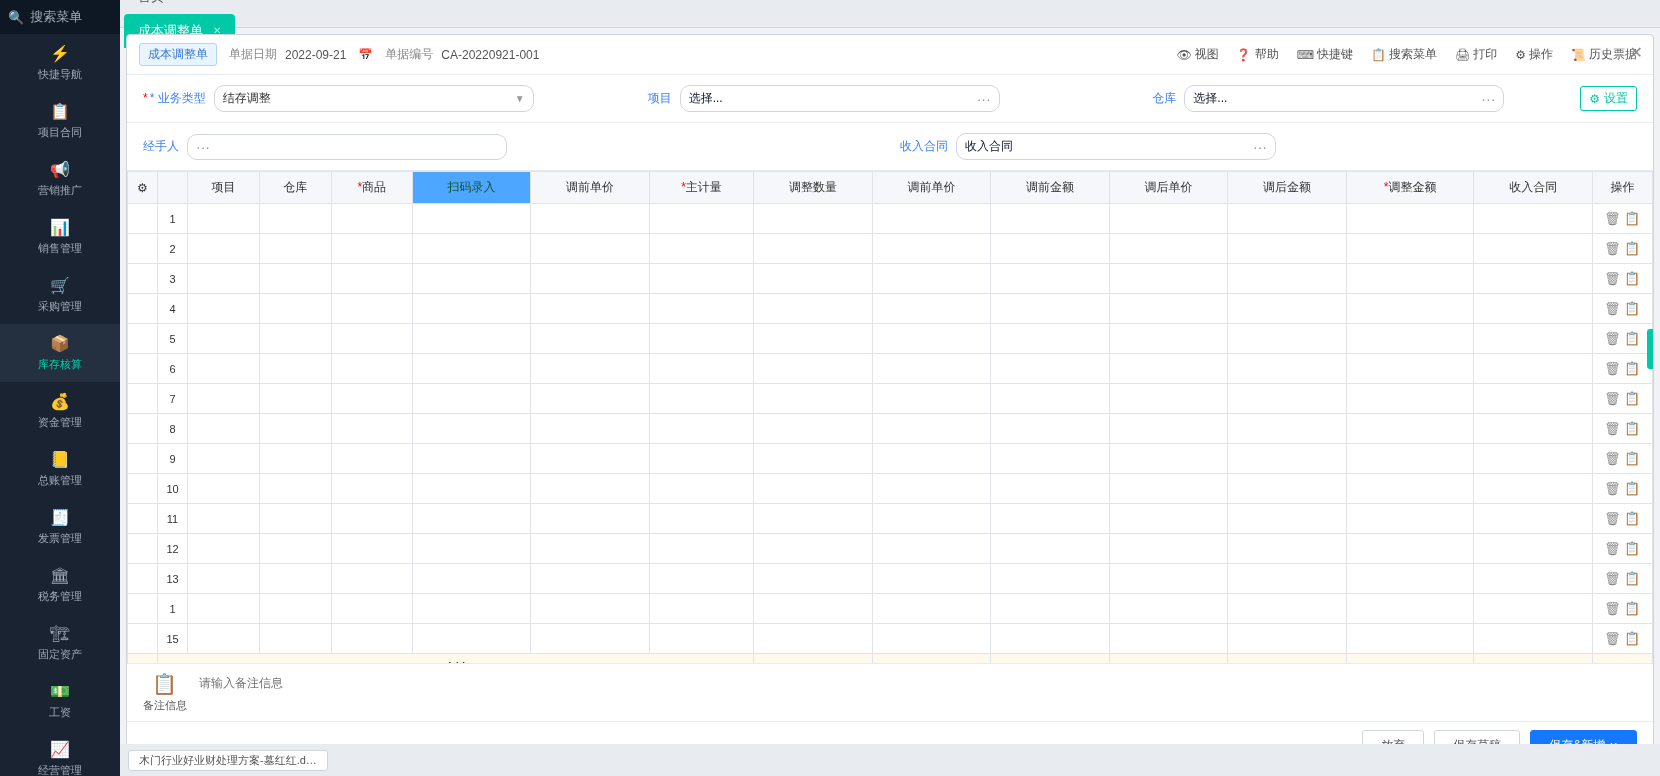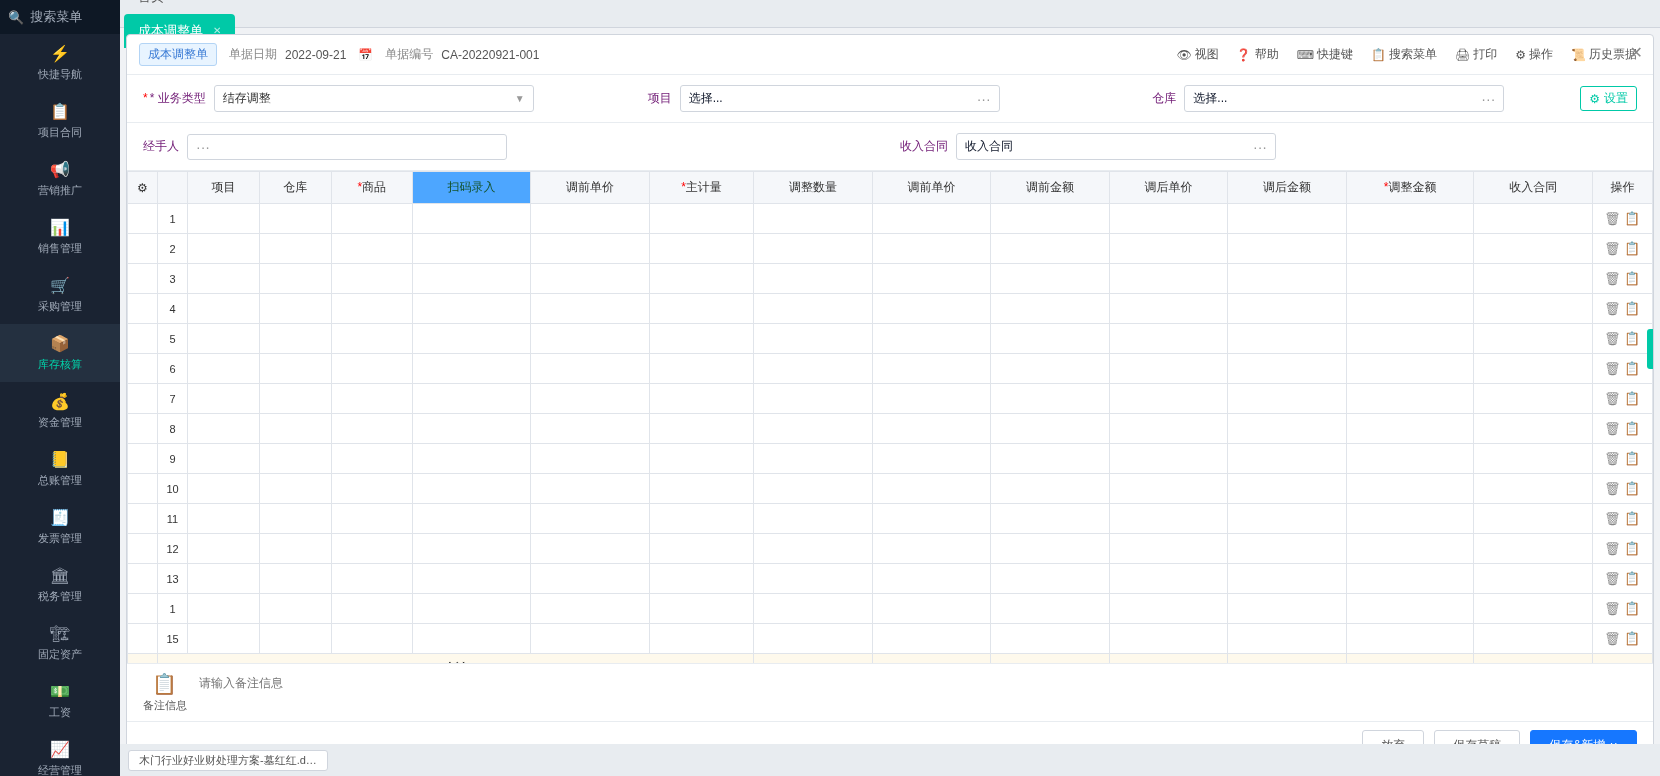--- a/index.html
+++ b/index.html
@@ -149,32 +149,32 @@
     }
     .form-row {
       display: flex;
       align-items: center;
       gap: 8px;
       flex: 1;
       min-width: 300px;
     }
     .form-label {
       font-size: 12px;
-      color: #701a75;
+      color: #3b82f6;
       white-space: nowrap;
     }
     .form-label.required::before {
       content: '*';
       color: red;
       margin-right: 2px;
     }
     .form-input {
       flex: 1;
       border: 1px solid #d0d5dd;
-      border-radius: 3px;
+      border-radius: 10px;
       padding: 4px 8px;
       font-size: 12px;
       color: #333;
       background: #fff;
       max-width: 200px;
       display: flex;
       align-items: center;
       justify-content: space-between;
       gap: 4px;
     }

